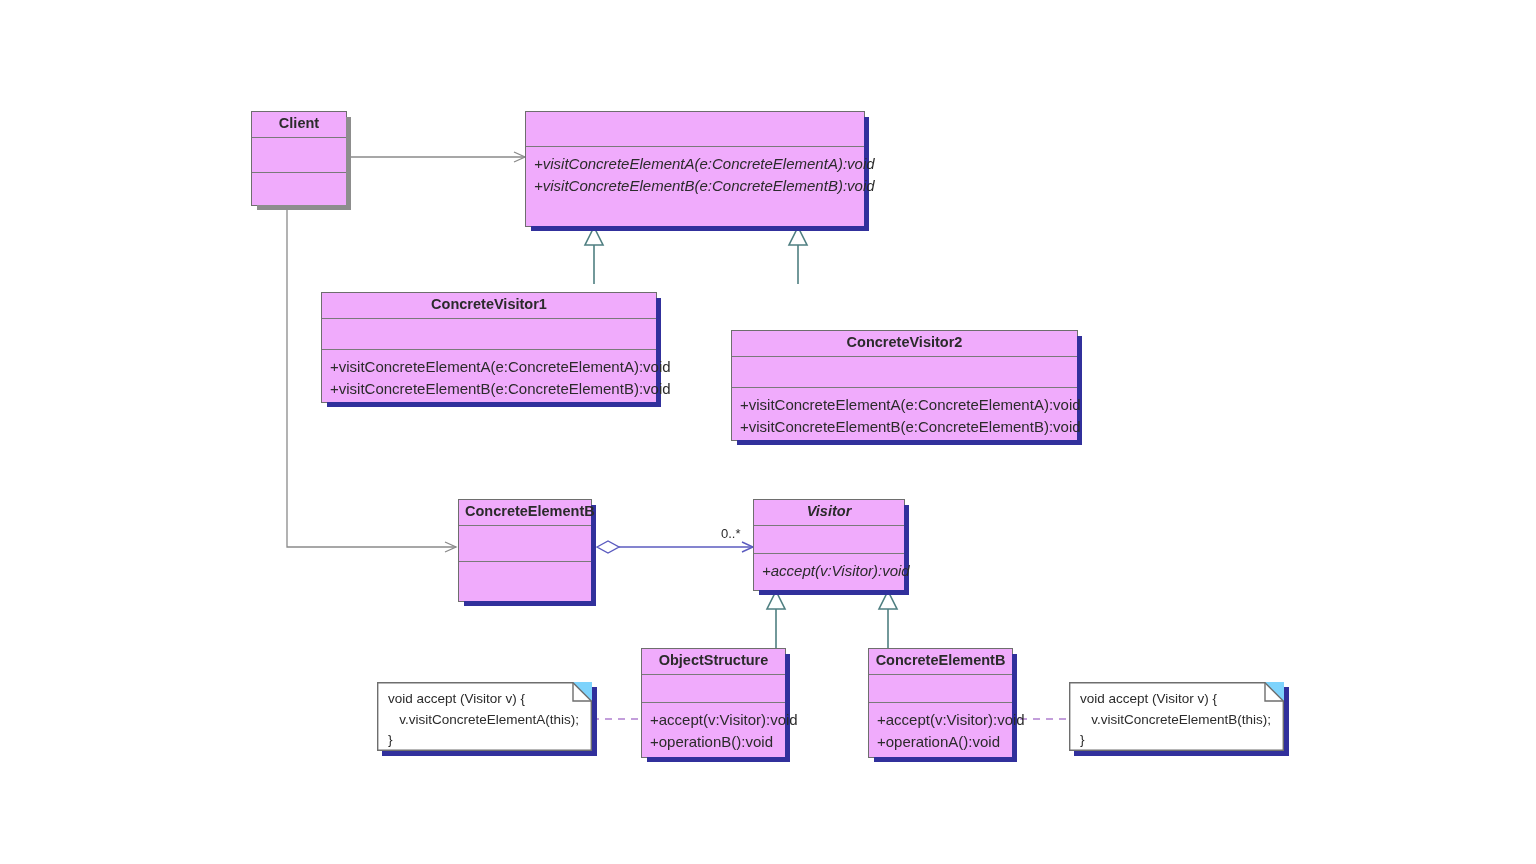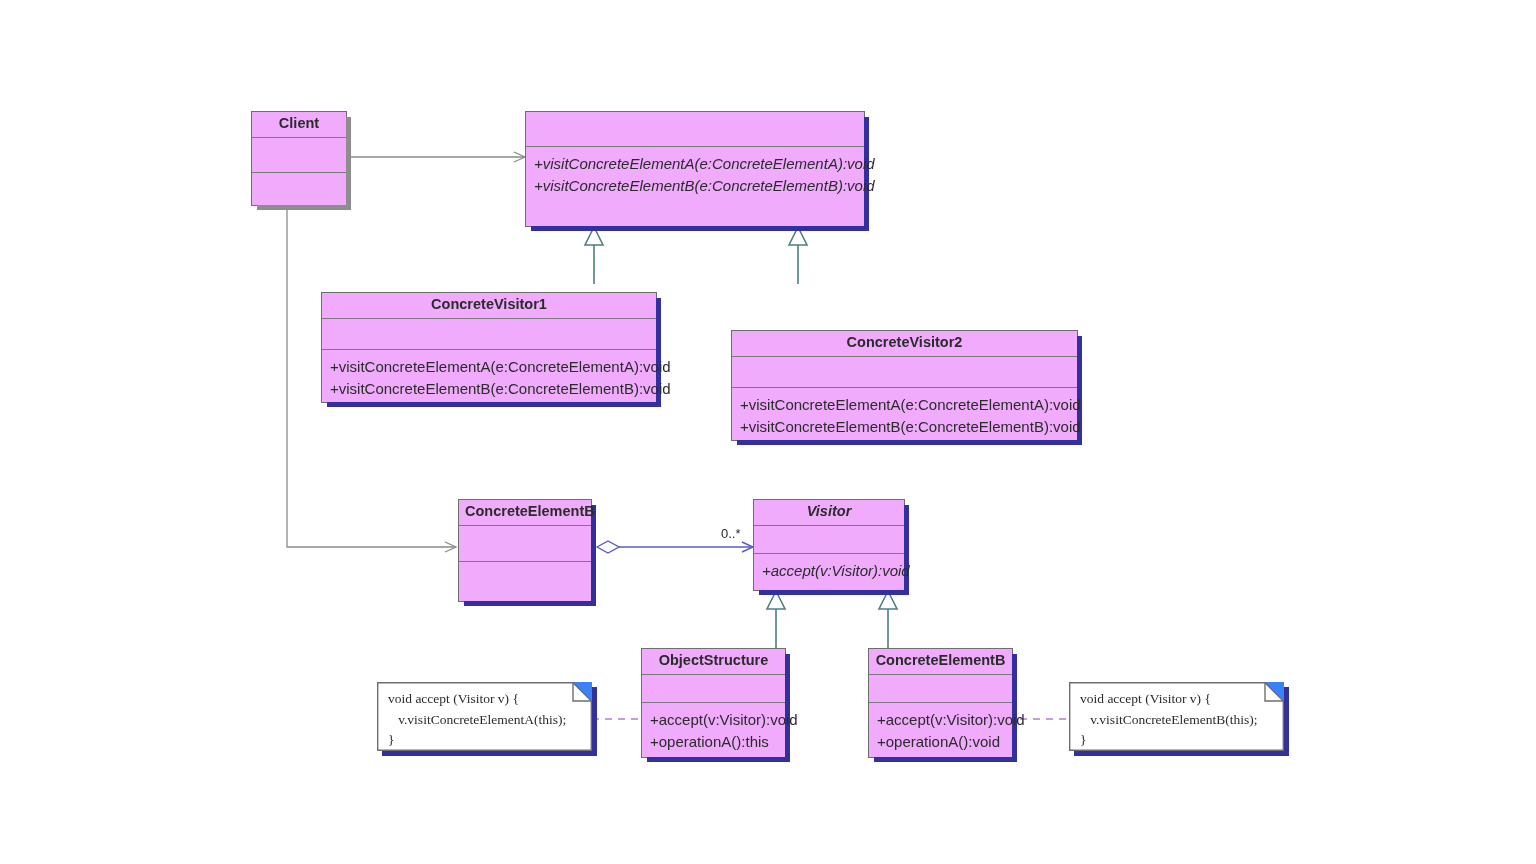--- a/index.html
+++ b/index.html
@@ -85,23 +85,22 @@
     font-style: italic;
   }
   .cls-ops.empty {
     padding: 0;
   }
 
   
   .uml-note {
     position: absolute;
     box-sizing: border-box;
-    background: #3b82f6;
+    background: #7dd3fc;
     z-index: 5;
-    font-family: Liberation Serif, serif;
   }
   .uml-note .note-svg {
     position: absolute;
     inset: 0;
     width: 100%;
     height: 100%;
     display: block;
   }
   .uml-note .note-text {
     position: relative;
@@ -234,21 +233,21 @@
     <div class="cls-ops abstract">
       <div class="op">+accept(v:Visitor):void</div>
     </div>
   </div>
 
   <div class="uml-class shadow-blue" style="left:641px; top:648px; width:145px; height:110px;">
     <div class="cls-title">ObjectStructure</div>
     <div class="cls-attrs" style="height:28px;"></div>
     <div class="cls-ops">
       <div class="op">+accept(v:Visitor):void</div>
-      <div class="op">+operationA():this</div>
+      <div class="op">+operationB():void</div>
     </div>
   </div>
 
   <div class="uml-class shadow-blue" style="left:868px; top:648px; width:145px; height:110px;">
     <div class="cls-title">ConcreteElementB</div>
     <div class="cls-attrs" style="height:28px;"></div>
     <div class="cls-ops">
       <div class="op">+accept(v:Visitor):void</div>
       <div class="op">+operationA():void</div>
     </div>

